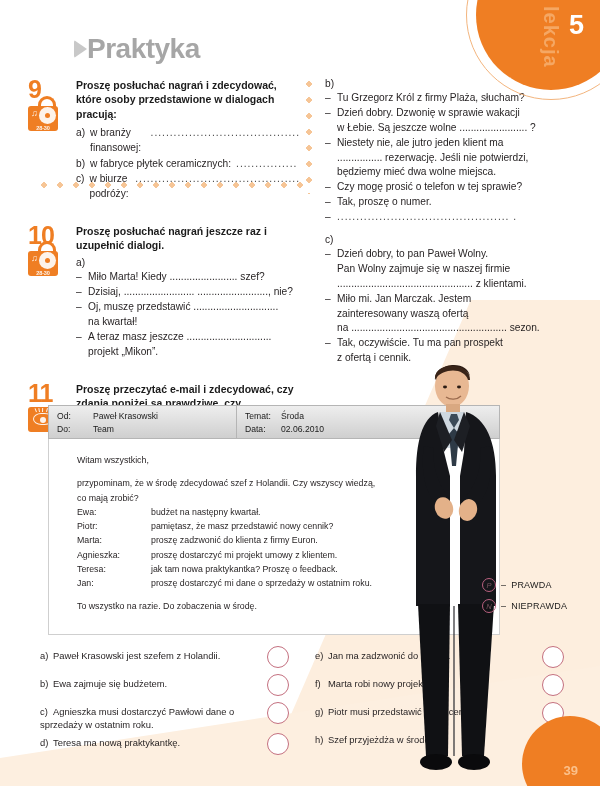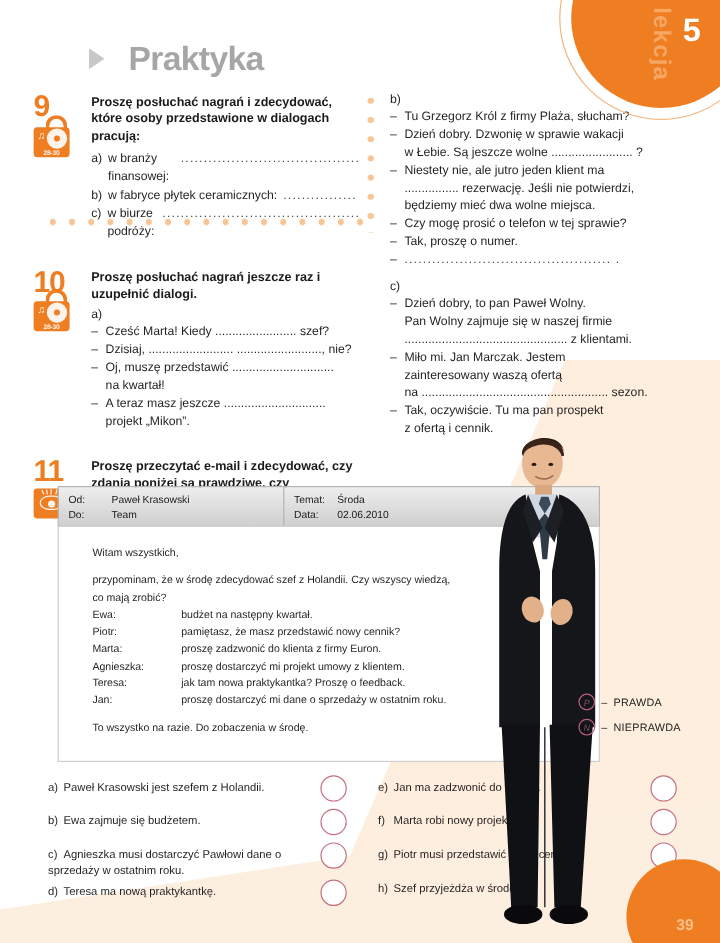--- a/index.html
+++ b/index.html
@@ -92,21 +92,21 @@
     z-index: 7;
     text-align: center;
   }
 
   
   .header {
     position: absolute;
     left: 74px; top: 33px;
     display: flex;
     align-items: center;
-    gap: 20px;
+    gap: 0;
     z-index: 4;
   }
   .header-tri {
     width: 0; height: 0;
     border-left: 13px solid #c8c8c8;
     border-top: 9px solid transparent;
     border-bottom: 9px solid transparent;
     border-radius: 2px;
   }
   .header-title {
@@ -436,21 +436,21 @@
               <div class="cd-label">28-30</div>
             </div>
           </div>
         </div>
         <div class="ex-body">
           <div class="ex-title">Proszę posłuchać nagrań jeszcze raz i uzupełnić dialogi.</div>
           <div class="dlg-label">a)</div>
           <div>
             <div class="dlg-line">
               <span class="dash">–</span>
-              <span>Cześć Marta! Kiedy ........................ szef?</span>
+              <span>Miło Marta! Kiedy ........................ szef?</span>
             </div>
             <div class="dlg-line">
               <span class="dash">–</span>
               <span>Dzisiaj, ......................... ........................., nie?</span>
             </div>
             <div class="dlg-line">
               <span class="dash">–</span>
               <span>Oj, muszę przedstawić ..............................</span>
             </div>
             <div class="dlg-cont">na kwartał!</div>

